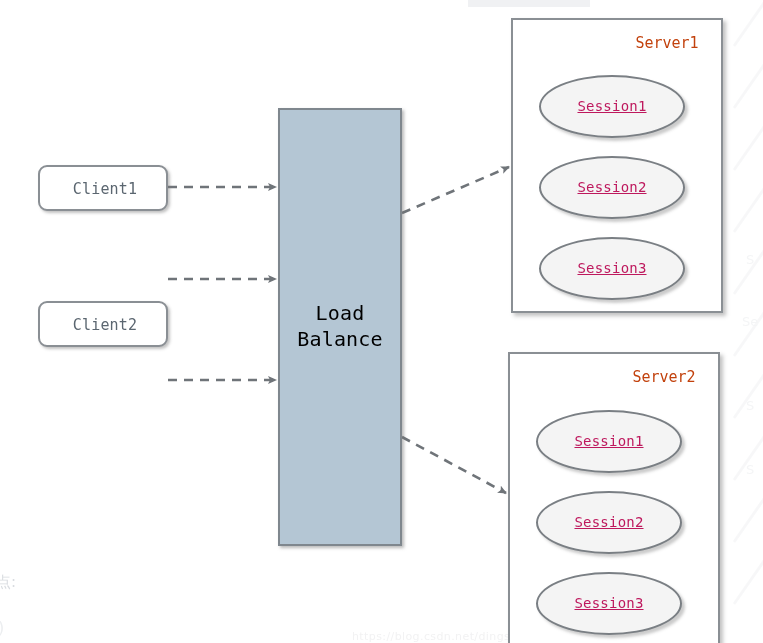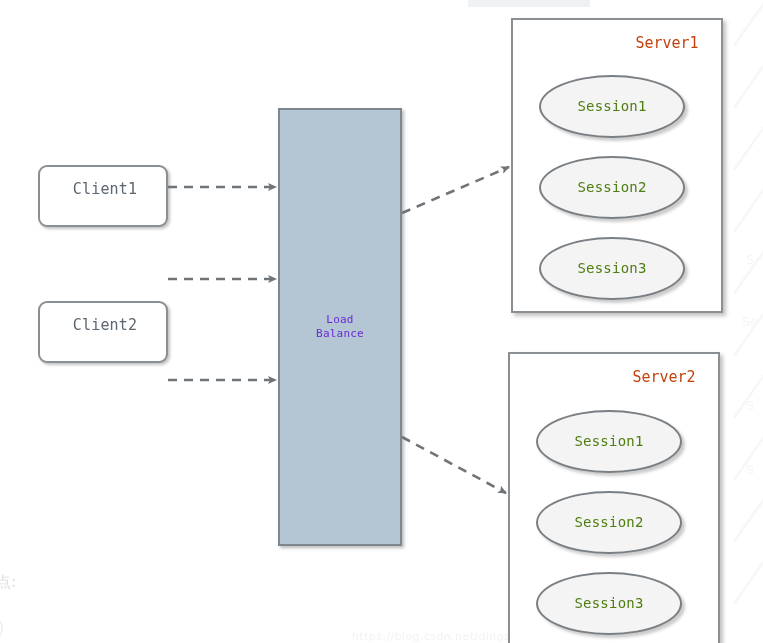--- a/index.html
+++ b/index.html
@@ -27,21 +27,21 @@
     text-align: center;
     line-height: 1.28;
     letter-spacing: 0.2px;
     user-select: none;
   }
 
   
   .client-box {
     position: absolute;
     width: 130px;
-    height: 62px;
+    height: 46px;
     border: 2px solid #8a8f94;
     border-radius: 9px;
     background: #ffffff;
     box-shadow: 2px 2px 3px rgba(120,120,120,0.45);
     box-sizing: border-box;
   }
   .client-box .node-label {
     left: 0;
     top: 0;
     width: 130px;
@@ -66,22 +66,22 @@
   }
   #load-balancer .node-label {
     left: 0;
     top: 0;
     width: 120px;
     height: 434px;
     display: flex;
     flex-direction: column;
     align-items: center;
     justify-content: center;
-    font-size: 11px;
-    color: #6d28d9;
+    font-size: 20px;
+    color: #000000;
   }
 
   
   .server-box {
     position: absolute;
     width: 212px;
     border: 2px solid #8a8f94;
     background: #ffffff;
     box-shadow: 3px 3px 4px rgba(120,120,120,0.45);
     box-sizing: border-box;
@@ -107,21 +107,22 @@
     background: #f4f4f4;
     box-shadow: 3px 3px 3px rgba(130,130,130,0.42);
     box-sizing: border-box;
     display: flex;
     align-items: center;
     justify-content: center;
   }
   .session-ellipse .node-label {
     position: static;
     font-size: 14px;
-    color: #4d7c0f;
+    color: #be185d;
+    text-decoration: underline;
   }
 
   
   #edges {
     position: absolute;
     left: 0;
     top: 0;
     width: 763px;
     height: 643px;
     pointer-events: none;

